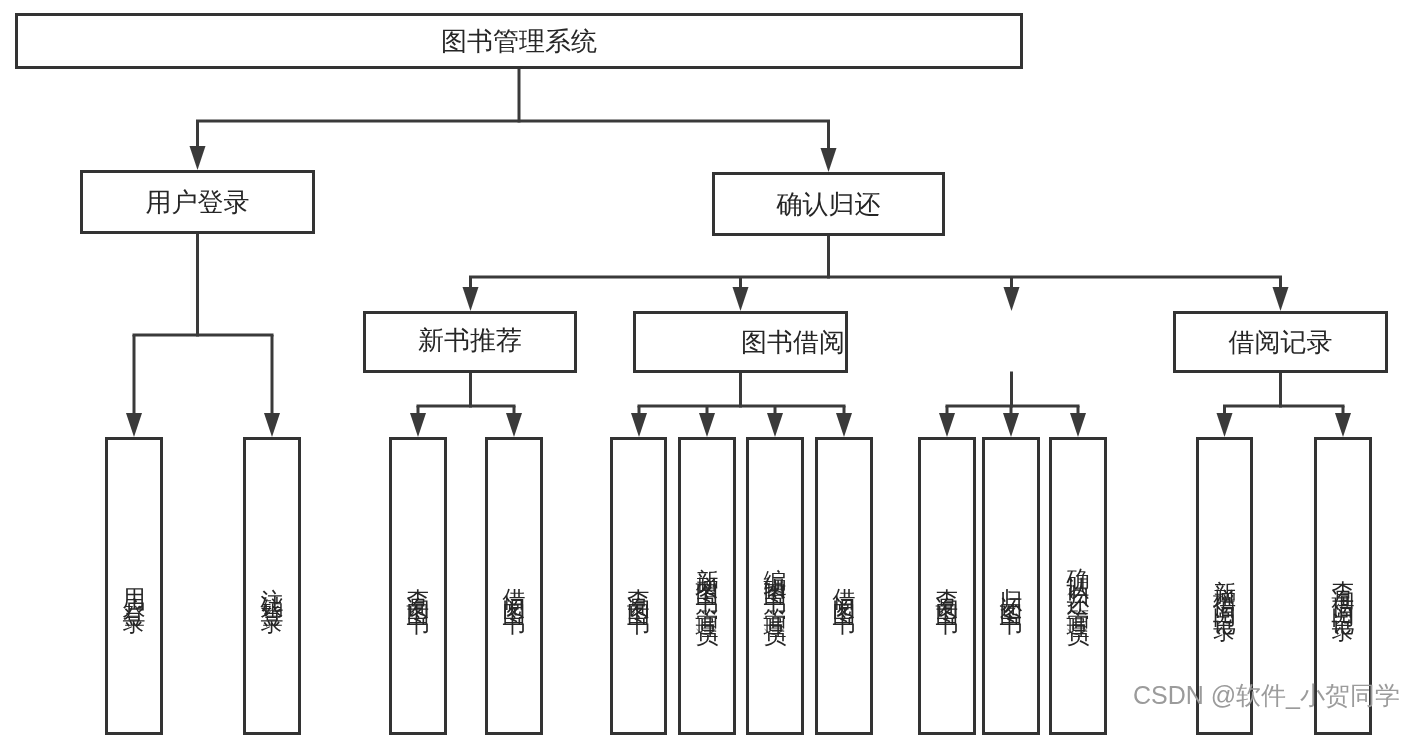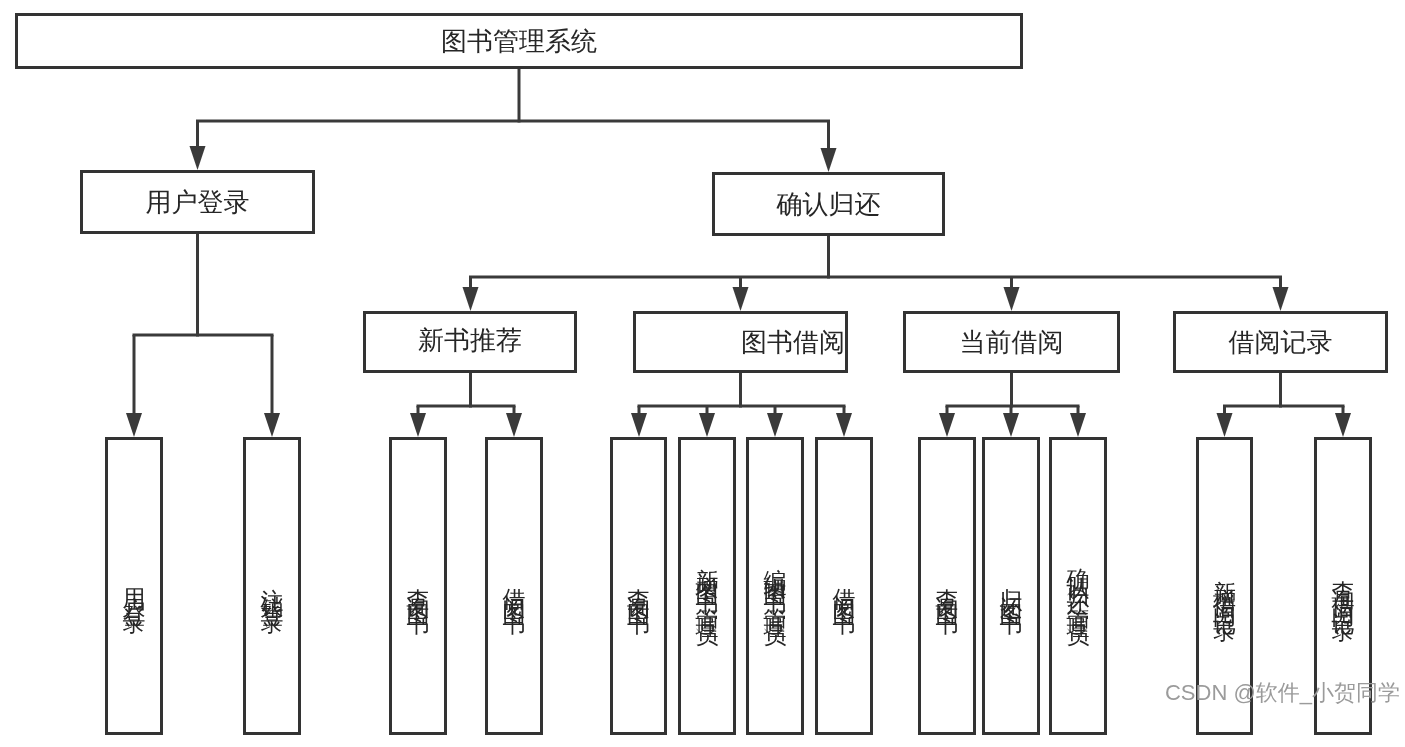--- a/index.html
+++ b/index.html
@@ -44,21 +44,21 @@
   }
   .box.v .label {
     writing-mode: vertical-rl;
     text-orientation: mixed;
     font-size: 23px; letter-spacing: 8px; line-height: 1;
     white-space: nowrap;
   }
   .watermark {
     position: absolute; z-index: 3;
     right: 5px; top: 680px;
-    font-size: 22px; line-height: 1.2;
+    font-size: 25px; line-height: 1.2;
     color: var(--watermark);
     white-space: nowrap;
   }
 </style>
 </head>
 <body>
 
 <div class="canvas">
 
   <svg class="connectors" viewBox="0 0 1405 747" xmlns="http://www.w3.org/2000/svg" aria-hidden="true">
@@ -147,23 +147,20 @@
   <div class="box h" style="left:712px; top:172px; width:233px; height:64px;">
     <span class="label">确认归还</span>
   </div>
 
   <div class="box h" style="left:363px; top:311px; width:214px; height:62px;font-family:Liberation Mono, monospace;">
     <span class="label">新书推荐</span>
   </div>
   <div class="box h" style="left:633px; top:311px; width:215px; height:62px;justify-content:flex-end;">
     <span class="label">图书借阅</span>
   </div>
-  <div class="box h" style="left:903px; top:311px; width:217px; height:62px;">
-    <span class="label">当前借阅</span>
-  </div>
   <div class="box h" style="left:1173px; top:311px; width:215px; height:62px;">
     <span class="label">借阅记录</span>
   </div>
 
   <div class="box v" style="left:105px; top:437px; width:58px; height:298px;">
     <span class="label">用户登录</span>
   </div>
   <div class="box v" style="left:243px; top:437px; width:58px; height:298px;">
     <span class="label">注销登录</span>
   </div>

